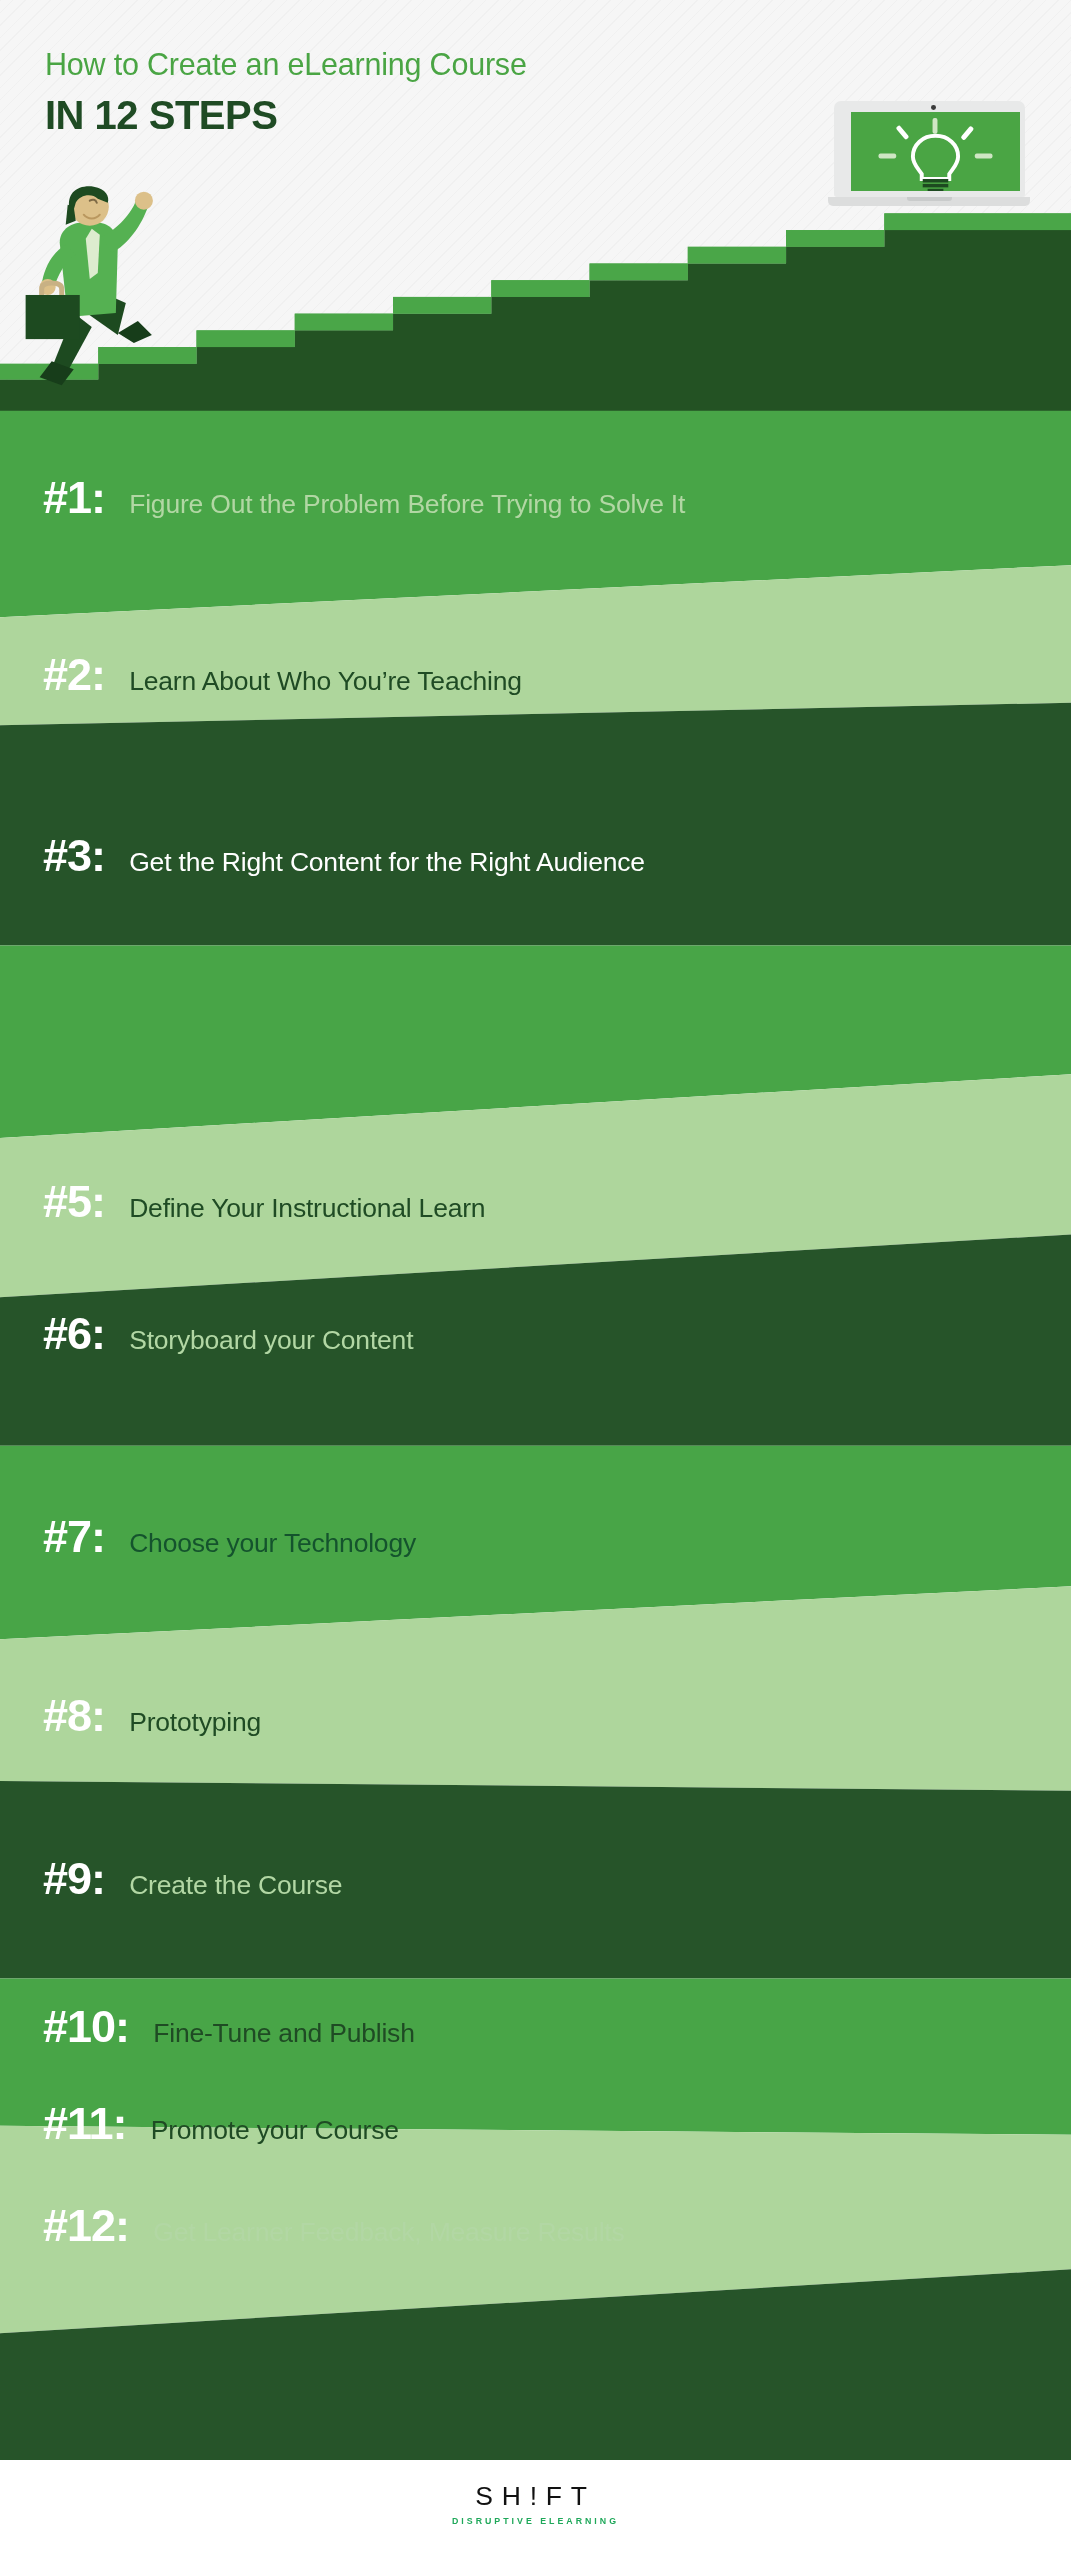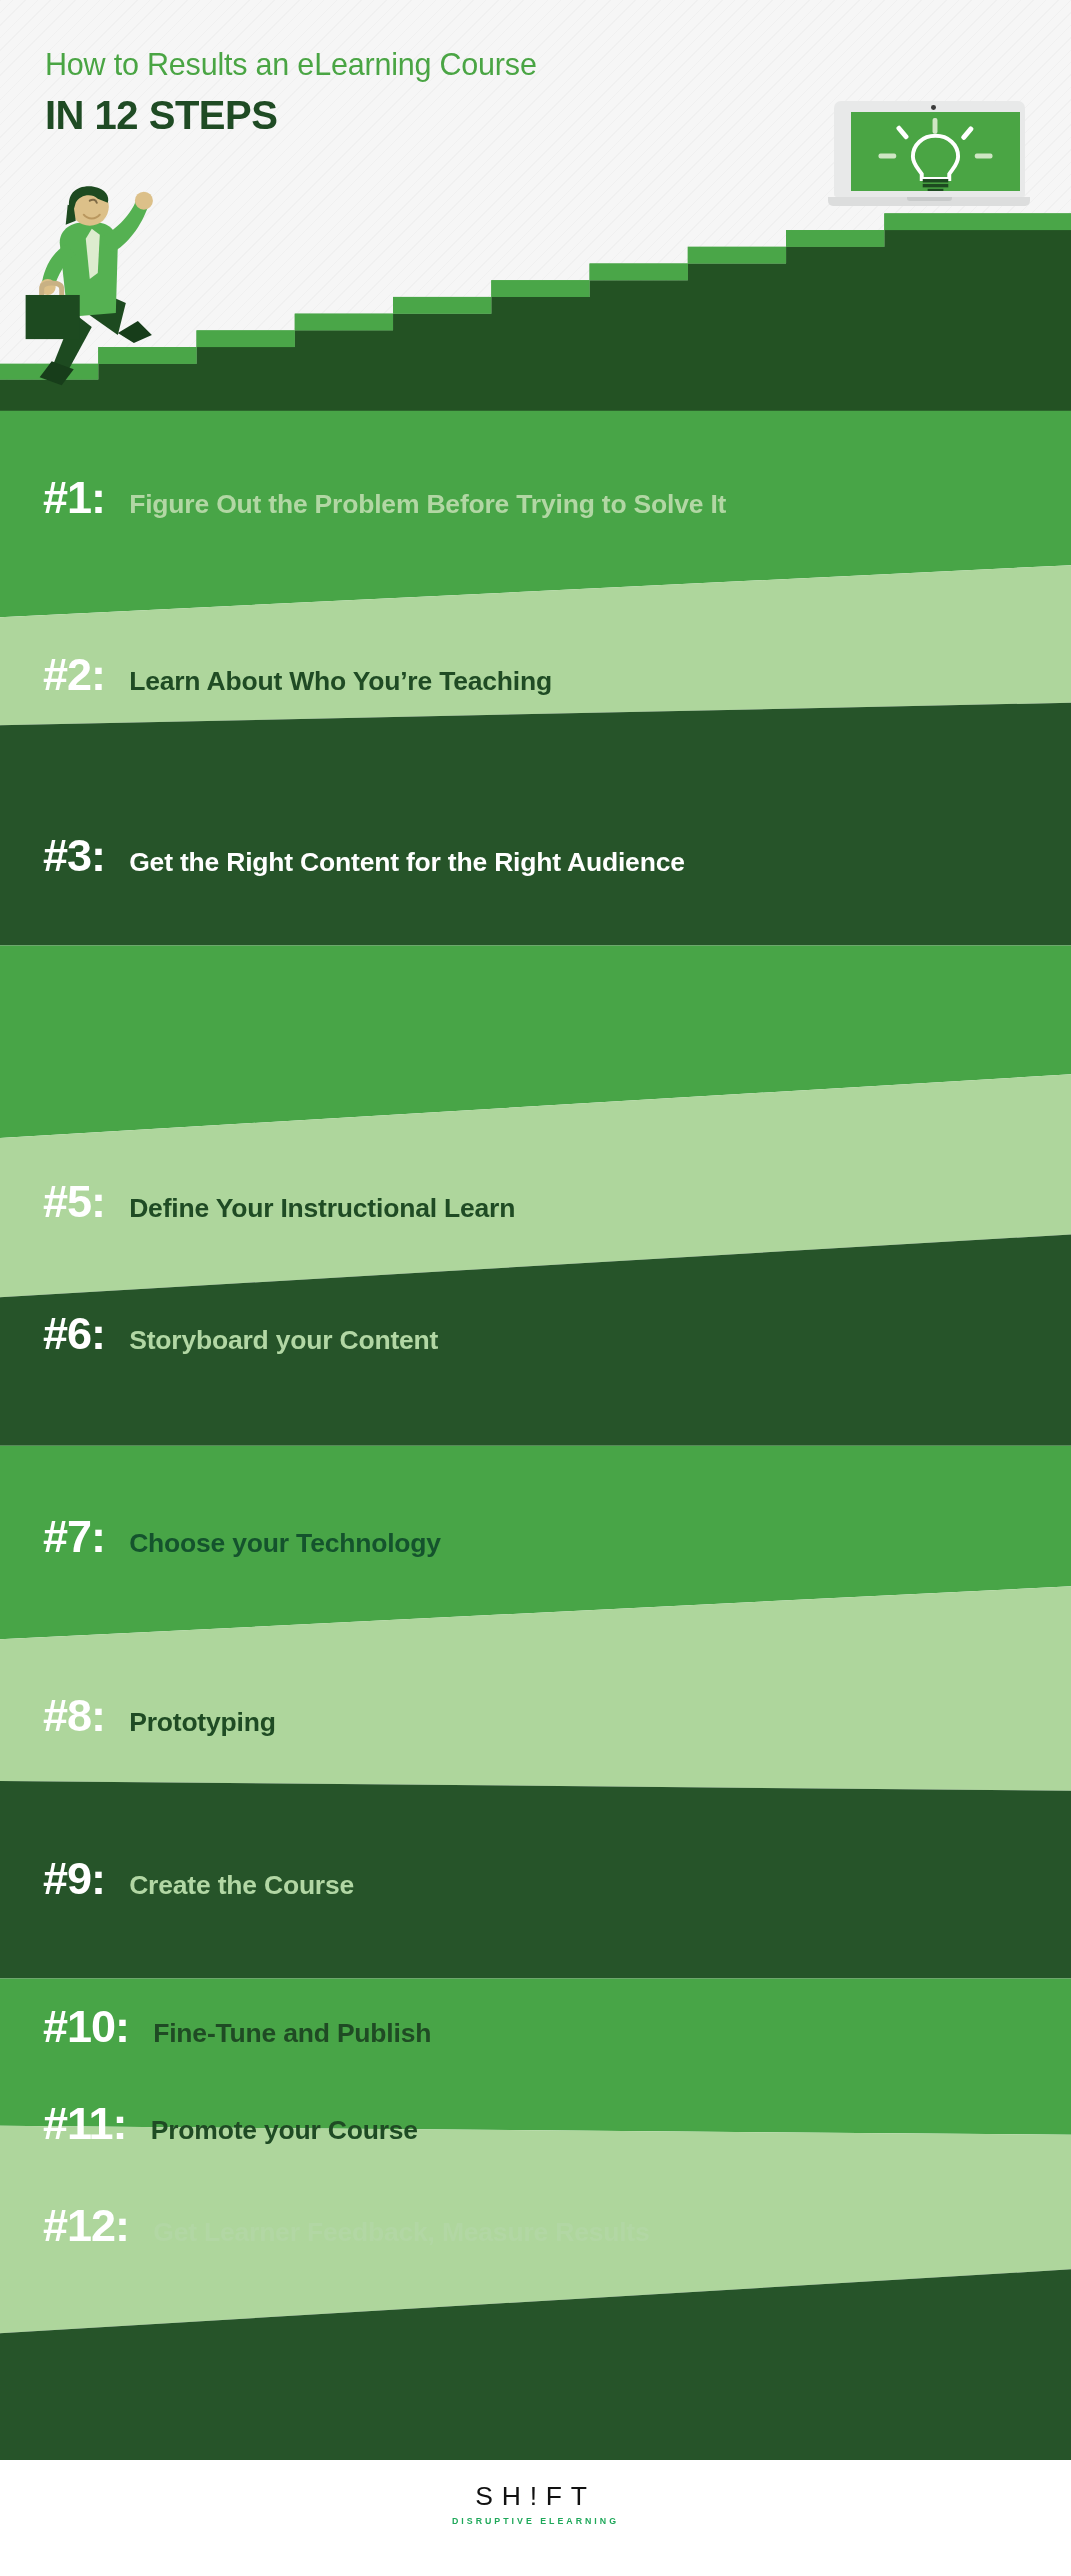--- a/index.html
+++ b/index.html
@@ -64,21 +64,21 @@
   .bands{position:absolute;left:0;top:0;width:1071px;height:2576px;}
   .num{
     flex:0 0 auto;
     font-weight:bold;
     color:#ffffff;
     letter-spacing:-1px;
     font-family:"Liberation Sans", sans-serif;
   }
   .label{
     flex:0 0 auto;
-    font-weight:700;
+    font-weight:400;
     letter-spacing:-0.2px;
     white-space:nowrap;
     font-family:"Liberation Sans", sans-serif;
   }
 
   
   .footer{
     position:absolute;left:0;top:2460px;width:1071px;height:116px;
     background:#ffffff;
   }
@@ -96,21 +96,21 @@
     color:#1fa85a;font-family:"Liberation Sans", sans-serif;
   }
 </style>
 </head>
 <body>
 
 <div id="page">
 
   <div class="header">
 
-    <div class="title-line1">How to Results an eLearning Course</div>
+    <div class="title-line1">How to Create an eLearning Course</div>
     <div class="title-line2">IN 12 STEPS</div>
 
     <svg class="stairs" viewBox="0 0 1090 418" preserveAspectRatio="none" aria-hidden="true">
 
       <path d="M0 370 L0 418 L1090 418 L1090 243 L932 243 L932 270 L839 270
                L839 297 L746 297 L746 322 L653 322 L653 343 L560 343
                L560 362 L467 362 L467 380 L374 380 L374 396 L281 396
                L281 410 L188 410 L188 418 L95 418 L95 418 L0 418 Z" fill="#235223"></path>
 
       <rect x="0" y="370" width="100" height="16" fill="#4aa648"></rect>

